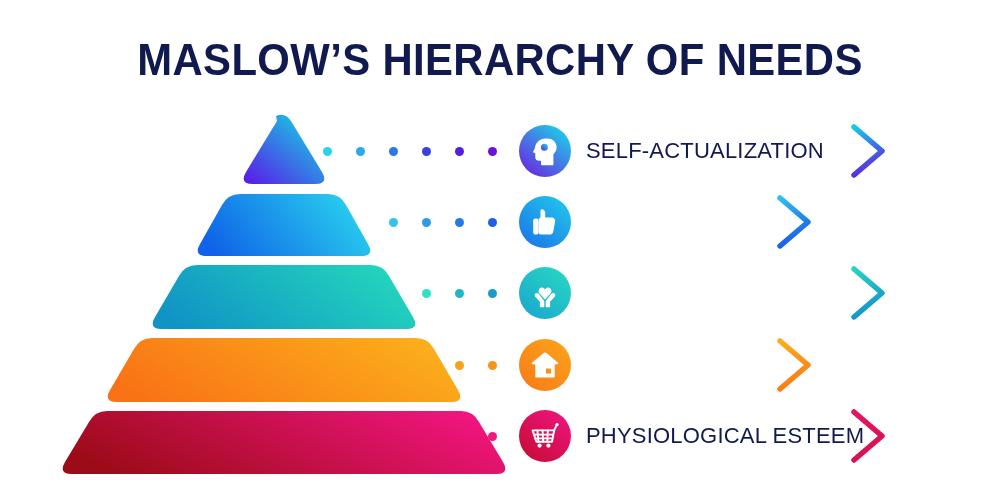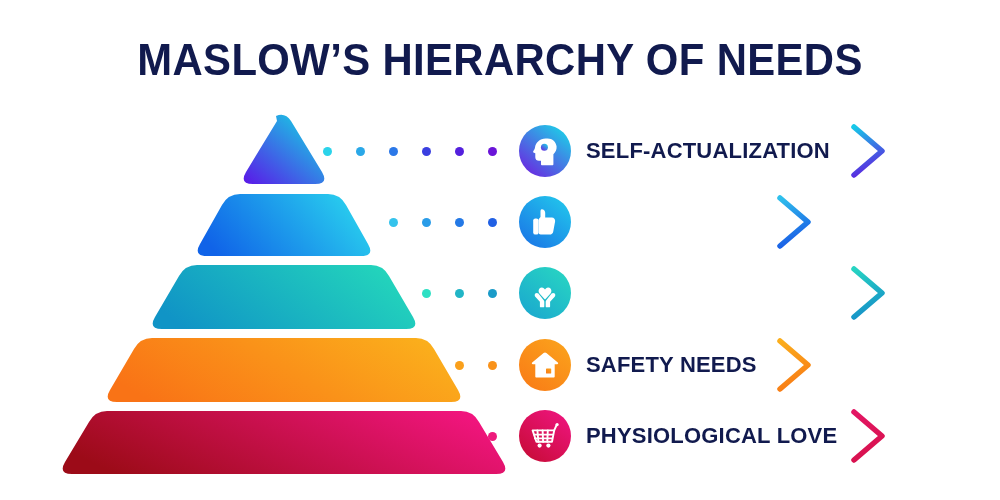--- a/index.html
+++ b/index.html
@@ -70,21 +70,21 @@
     width: 52px;
     height: 52px;
   }
   .row-label {
     position: absolute;
     left: 586px;
     top: 0;
     height: 56px;
     line-height: 56px;
     font-size: 22px;
-    font-weight: 700;
+    font-weight: 400;
     color: #111a4e;
     letter-spacing: 0.2px;
     white-space: nowrap;
     font-family: "Liberation Sans", sans-serif;
   }
   .chevron {
     position: absolute;
     top: -2px;
     width: 46px;
     height: 60px;
@@ -251,21 +251,20 @@
           <linearGradient id="ig3" x1="0.1" y1="1" x2="0.9" y2="0">
             <stop offset="0%" id="ig3a" stop-color="#f97b16"></stop>
               <stop offset="100%" id="ig3b" stop-color="#fba31c"></stop>
           </linearGradient>
         </defs>
         <circle cx="26" cy="26" r="26" fill="url(#ig3)"></circle>
         <path fill="#ffffff" d="M26 13.6c-.5 0-1 .2-1.4.5L13.2 23.4c-.7.6-.3 1.8.6 1.8h2.5v12.3c0 .6.5 1.1 1.1 1.1h17.2c.6 0 1.1-.5 1.1-1.1V25.2h2.5c.9 0 1.3-1.2.6-1.8L27.4 14.1c-.4-.3-.9-.5-1.4-.5z"></path>
         <rect x="27" y="29.4" width="5.2" height="5.2" rx="0.7" fill="url(#ig3)"></rect>
       </svg>
     </div>
-    <div class="row-label">SAFETY NEEDS</div>
     <svg class="chevron" style="left:772px;" viewBox="0 0 46 60">
       <defs>
         <linearGradient id="cg3" x1="0" y1="0" x2="0.25" y2="1">
           <stop offset="0%" id="cg3a" stop-color="#fbae1c"></stop>
             <stop offset="100%" id="cg3b" stop-color="#f87e16"></stop>
         </linearGradient>
       </defs>
       <path d="M 8 6 L 36 30 L 8 54" fill="none" stroke="url(#cg3)" stroke-width="5.5" stroke-linecap="round" stroke-linejoin="round"></path>
     </svg>
   </div>
@@ -287,21 +286,21 @@
           <path d="M13.6 20.4h21.6L33 31.8H17.4z"></path>
           <path d="M35.2 20.4l2.4-5.4"></path>
           <path d="M18.4 20.4l1 11.4 M23.6 20.4l.5 11.4 M28.8 20.4l-.5 11.4"></path>
           <path d="M14.9 24.6h18.8 M15.9 28.4h17"></path>
         </g>
         <circle cx="20.6" cy="35.6" r="2.1" fill="#ffffff"></circle>
         <circle cx="29.4" cy="35.6" r="2.1" fill="#ffffff"></circle>
         <circle cx="38.1" cy="14.6" r="1.6" fill="#ffffff"></circle>
       </svg>
     </div>
-    <div class="row-label">PHYSIOLOGICAL LOVE</div>
+    <div class="row-label">PHYSIOLOGICAL ESTEEM</div>
     <svg class="chevron" style="left:846px;" viewBox="0 0 46 60">
       <defs>
         <linearGradient id="cg4" x1="0" y1="0" x2="0.25" y2="1">
           <stop offset="0%" id="cg4a" stop-color="#e31664"></stop>
             <stop offset="100%" id="cg4b" stop-color="#d8124f"></stop>
         </linearGradient>
       </defs>
       <path d="M 8 6 L 36 30 L 8 54" fill="none" stroke="url(#cg4)" stroke-width="5.5" stroke-linecap="round" stroke-linejoin="round"></path>
     </svg>
   </div>

